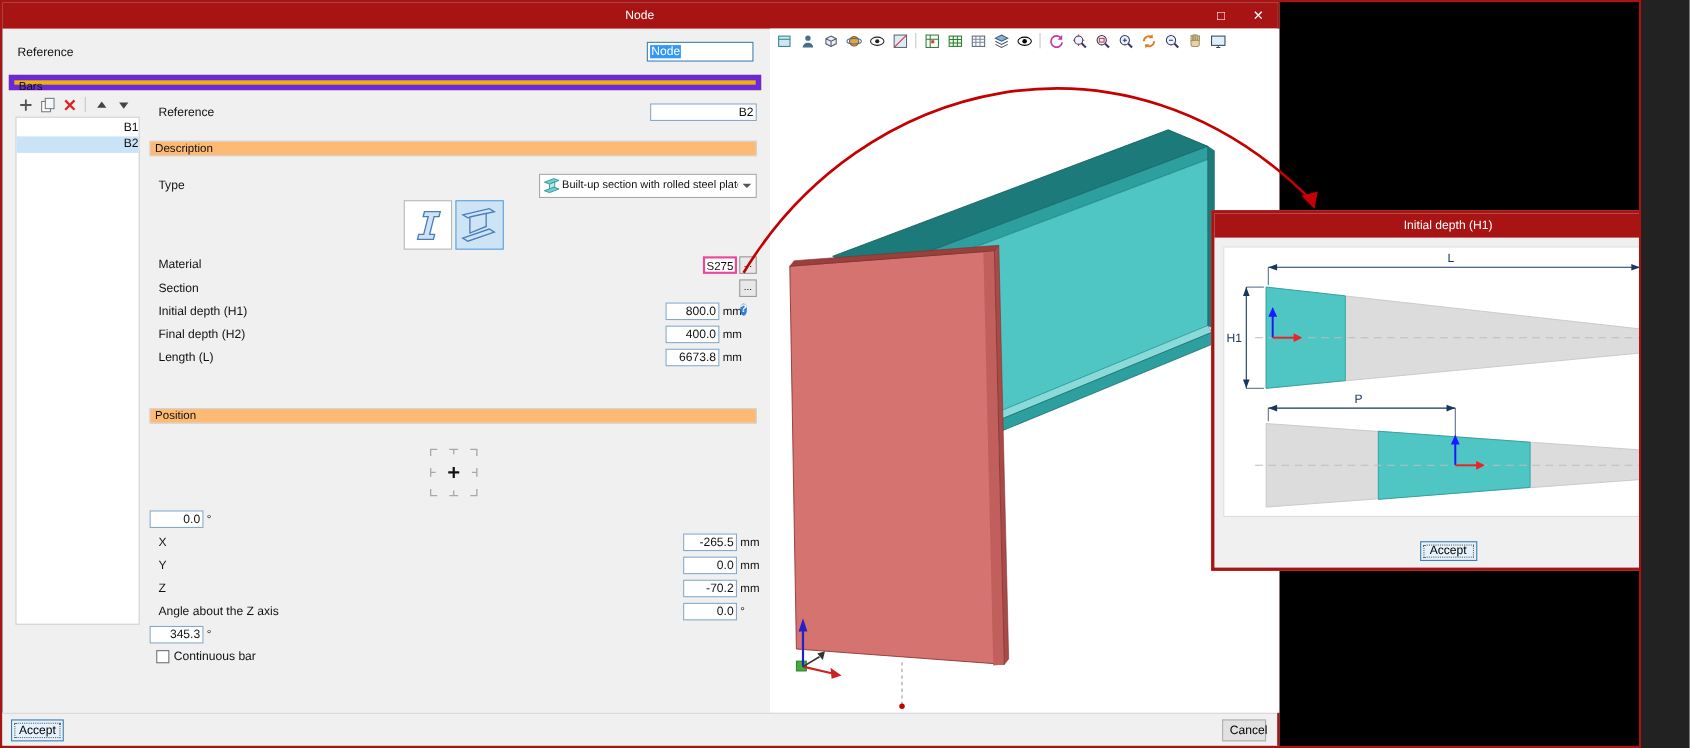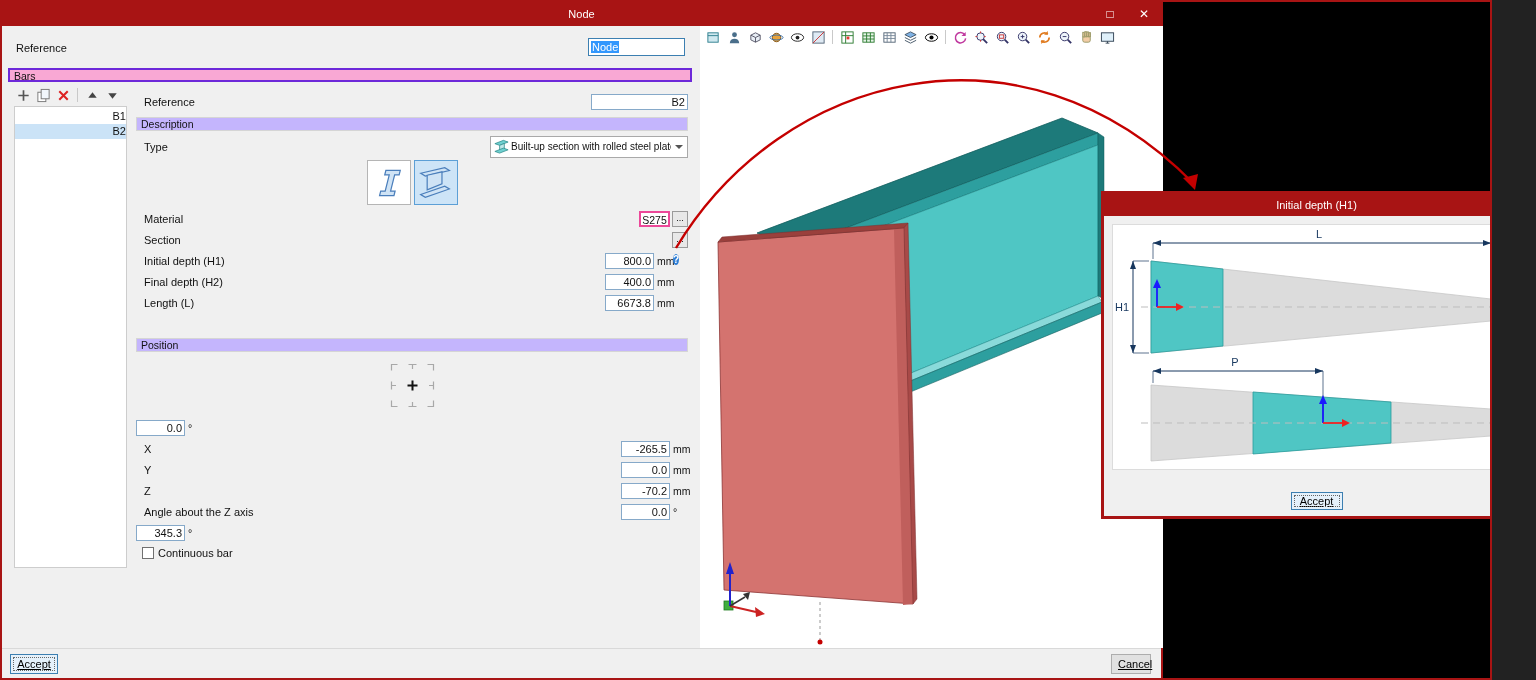--- a/index.html
+++ b/index.html
@@ -17,43 +17,43 @@
   .titlebar .title { position:absolute; left:0; right:0; top:0; height:24px;
     line-height:24px; text-align:center; }
   .tb-controls { position:absolute; right:0; top:0; height:24px; display:flex; }
   .tb-ctl { width:34px; height:24px; border:none; background:transparent; color:#fff;
     font-size:12px; line-height:24px; text-align:center; padding:0; cursor:pointer; }
   .win-ref-label { position:absolute; left:14px; top:40px; }
   .win-ref-input { position:absolute; left:586px; top:36px; width:97px; height:18px;
     background:#fff; border:1px solid #3c7fb1; display:flex; align-items:center; padding:0 2px; }
   .sel-text { background:#3297fd; color:#fff; padding:0 1px; }
   .group-header { position:absolute; left:6px; top:66px; width:684px; height:14px;
-    background:#f9a8d4; border:2px solid #6d28d9; line-height:12px; padding-left:4px; font-size:10.5px; }
+    background:#eab308; border:5px solid #6d28d9; line-height:12px; padding-left:4px; font-size:10.5px; }
   .bars-toolbar { position:absolute; left:12px; top:84px; height:18px;
     display:flex; align-items:center; gap:2px; }
   .tb-btn { width:18px; height:18px; border:none; background:transparent; padding:1px;
     display:flex; align-items:center; justify-content:center; cursor:pointer; }
   .tb-sep { width:1px; height:14px; background:#c9c9c9; margin:0 3px; display:inline-block; }
   .bar-list { position:absolute; left:12px; top:104px; width:113px; height:462px;
     background:#fff; border:1px solid #cdcdcd; padding-top:2px; }
   .list-item { height:15px; line-height:15px; text-align:right; cursor:default; }
   .list-item.selected { background:var(--c-selection,#cbe3f7); }
   
   .form { position:absolute; left:134px; top:90px; width:552px; }
   .frow { display:flex; align-items:center; height:19px; margin-bottom:2px; }
   .frow .lbl { flex:1; padding-left:8px; white-space:nowrap; }
   .inp { width:49px; height:16px; border:1px solid #86a9c9; background:#fff;
     text-align:right; padding:0 2px; line-height:14px; }
   .inp.wide { width:97px; }
   .unit { width:18px; padding-left:3px; font-size:10.5px; }
   .help-slot { width:15px; height:15px; margin-left:1px; }
   .help-icon { width:14px; height:14px; border-radius:50%; background:var(--c-accent,#2f7fd6);
     color:#fff; font-weight:bold; font-size:10px; text-align:center; line-height:14px; cursor:pointer; }
-  .sec-header { height:14px; background:#c4b5fd; border:1px solid #d5d5d5;
-    line-height:12px; padding-left:4px; font-size:10.5px; margin:6px 0; }
+  .sec-header { height:14px; background:#fdba74; border:1px solid #d5d5d5;
+    line-height:12px; padding-left:4px; font-size:10.5px; margin:17px 0; }
   .dropdown { width:198px; height:22px; border:1px solid #a9a9a9; background:#fff;
     display:flex; align-items:center; cursor:pointer; }
   .dd-icon { width:20px; display:flex; justify-content:center; }
   .dd-text { flex:1; font-size:10px; white-space:nowrap; overflow:hidden; }
   .dd-chev { width:16px; display:flex; justify-content:center; }
   .dd-chev i { border:4px solid transparent; border-top-color:#555; margin-top:4px; }
   .type-buttons { display:flex; justify-content:center; gap:3px; height:47px; margin:4px 0 2px; }
   .type-btn { width:44px; height:45px; border:1px solid #b5b5b5; background:#fff;
     display:flex; align-items:center; justify-content:center; padding:0; cursor:pointer; }
   .type-btn.selected { background:#cde4f7; border-color:#5c9fd6; }
@@ -72,21 +72,21 @@
   
   .viewport { position:absolute; left:698px; top:24px; width:463px; bottom:30px; background:#fff; }
   .vp-toolbar { height:22px; display:flex; align-items:center; padding-left:3px; gap:1px; }
   .vp-btn { width:20px; height:20px; border:none; background:transparent; padding:2px;
     display:flex; align-items:center; justify-content:center; cursor:pointer; }
   .vp-canvas { position:absolute; left:0; top:22px; right:0; bottom:0; }
   
   .bottom-bar { position:absolute; left:0; right:0; bottom:0; height:30px;
     background:#f0f0f0; border-top:1px solid #d9d9d9; }
   .btn { position:absolute; height:20px; background:#e1e1e1; border:1px solid #adadad;
-    font-size:11px; text-align:center; line-height:17px; cursor:pointer; font-family:inherit;text-decoration:underline; }
+    font-size:11px; text-align:center; line-height:17px; cursor:pointer; font-family:inherit; }
   .btn.primary { border-color:#3c7fb1; background:#e5f1fb; outline:1px dotted #666; outline-offset:-4px; }
   #accept-main { left:8px; top:5px; width:48px; }
   #cancel-main { right:10px; top:5px; width:40px; }
   
   .popup { position:absolute; left:1099px; top:189px; width:431px; height:328px;
     background:#f0f0f0; border:3px solid var(--c-frame); z-index:10; }
   .popup-title { height:22px; background:var(--c-frame); color:#fff; position:relative;
     text-align:center; line-height:22px; }
   .popup-close { position:absolute; right:2px; top:0; width:26px; height:22px; border:none;
     background:transparent; color:#fff; font-size:12px; cursor:pointer; }

